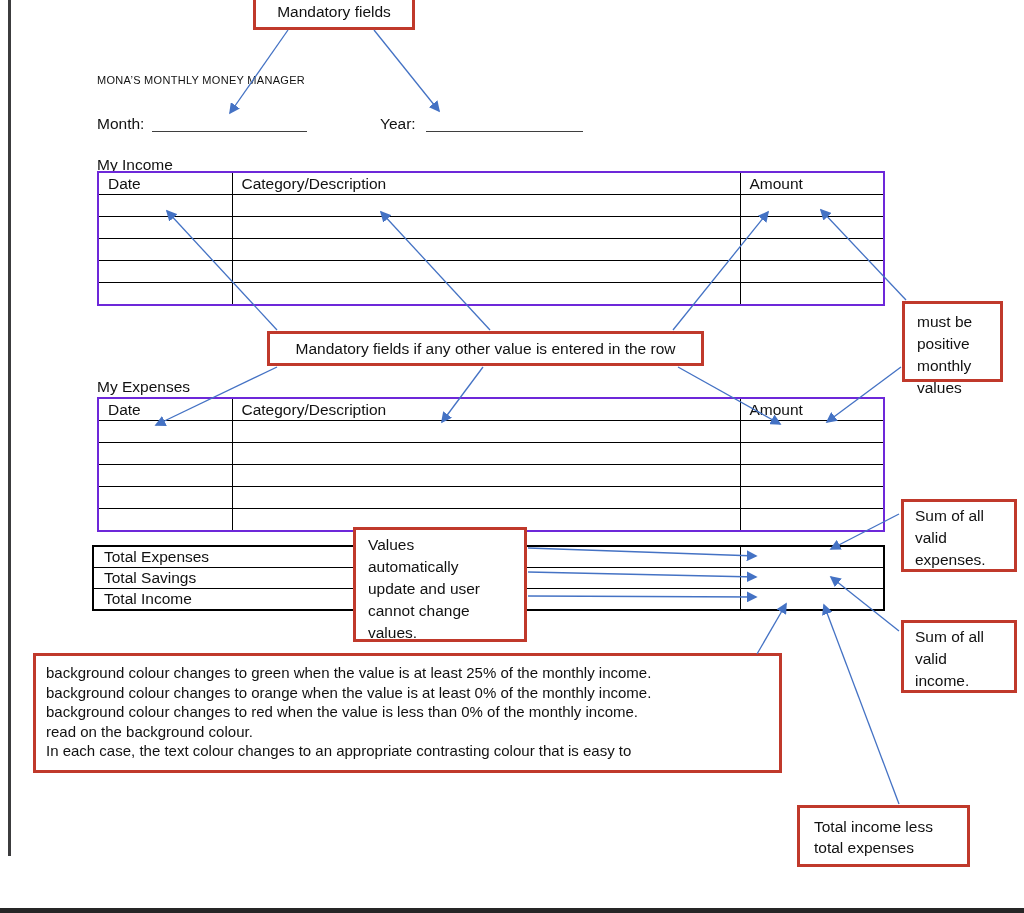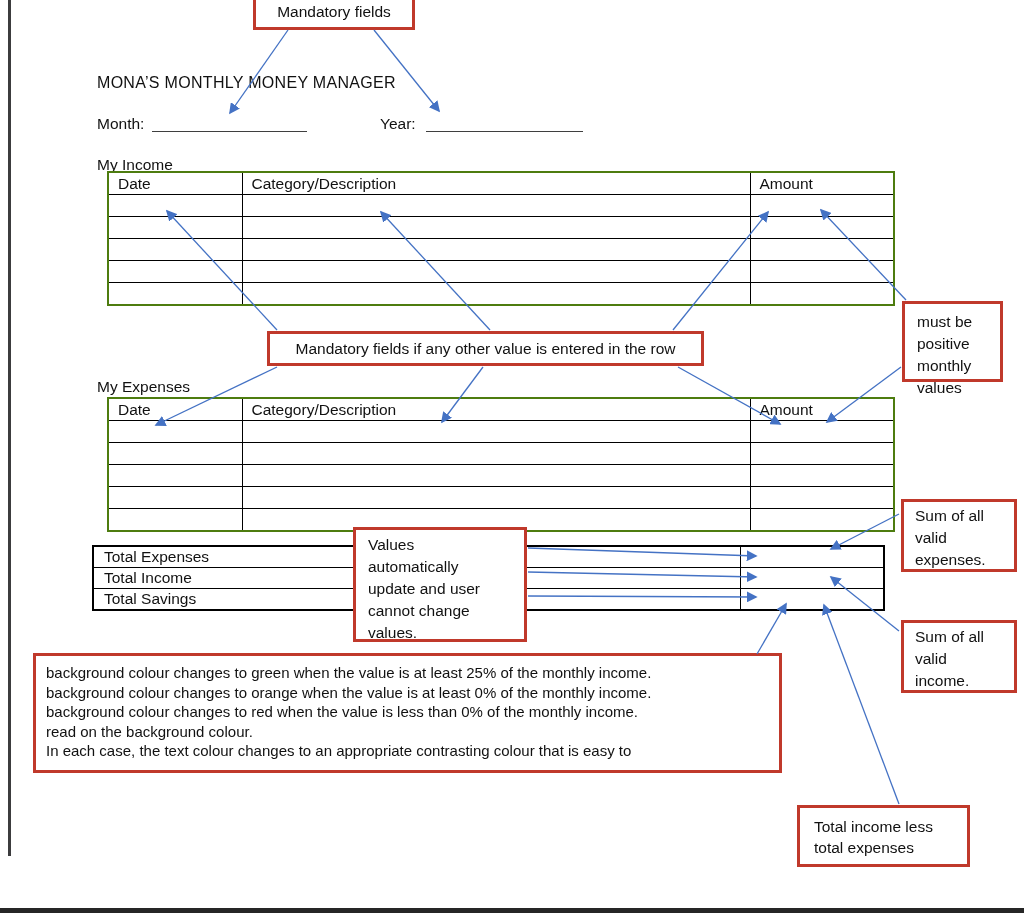--- a/index.html
+++ b/index.html
@@ -4,28 +4,28 @@
 <style>
   html,body{margin:0;padding:0;}
   body{width:1024px;height:913px;background:#ffffff;overflow:hidden;
        font-family:"Liberation Sans",sans-serif;color:#111;}
   .page{position:relative;width:1024px;height:913px;background:#fff;}
   .abs{position:absolute;}
 
   .page-left-line{left:8px;top:0;width:3px;height:856px;background:#3c3c3e;}
   .bottom-bar{left:0;top:908px;width:1024px;height:5px;background:#262626;}
 
-  .title{left:97px;top:74px;font-size:16px;letter-spacing:.3px;}
+  .title{left:97px;top:74px;font-size:11px;letter-spacing:.3px;}
   .field-label{font-size:15.5px;}
   .blank-line{border-bottom:1.6px solid #3f3f3f;height:0;}
 
   .section-label{font-size:15.5px;}
 
   table{border-collapse:collapse;table-layout:fixed;}
-  table.form{border:2px solid #4d7c0f;margin-left:10px;}
+  table.form{border:2px solid #6d28d9;}
   table.form td,table.form th{border:1.5px solid #000;height:21px;padding:0 0 0 9px;
       font-size:15.5px;font-weight:normal;text-align:left;overflow:hidden;white-space:nowrap;}
   table.totals{border:2px solid #000;}
   table.totals td{border:1.5px solid #000;height:20px;padding:0 0 0 10px;
       font-size:15.5px;overflow:hidden;white-space:nowrap;}
 
   .note{position:absolute;border:3px solid #c0392b;background:#fff;font-size:15.5px;
         line-height:21px;box-sizing:border-box;}
   .note.center{display:flex;align-items:center;justify-content:center;text-align:center;}
   .note div{white-space:nowrap;}
@@ -134,25 +134,25 @@
     <colgroup>
         <col style="width:647px">
         <col style="width:144px">
       </colgroup>
     <tbody>
         <tr>
       <td>Total Expenses</td>
       <td></td>
     </tr>
     <tr>
+      <td>Total Savings</td>
+      <td></td>
+    </tr>
+    <tr>
       <td>Total Income</td>
-      <td></td>
-    </tr>
-    <tr>
-      <td>Total Savings</td>
       <td></td>
     </tr>
   </tbody>
     </table>
 
   <div class="note center" style="left:253px;top:-8px;width:162px;height:38px;">
       <div>Mandatory fields</div>
     </div>
 
   <div class="note center" style="left:267px;top:331px;width:437px;height:35px;">

